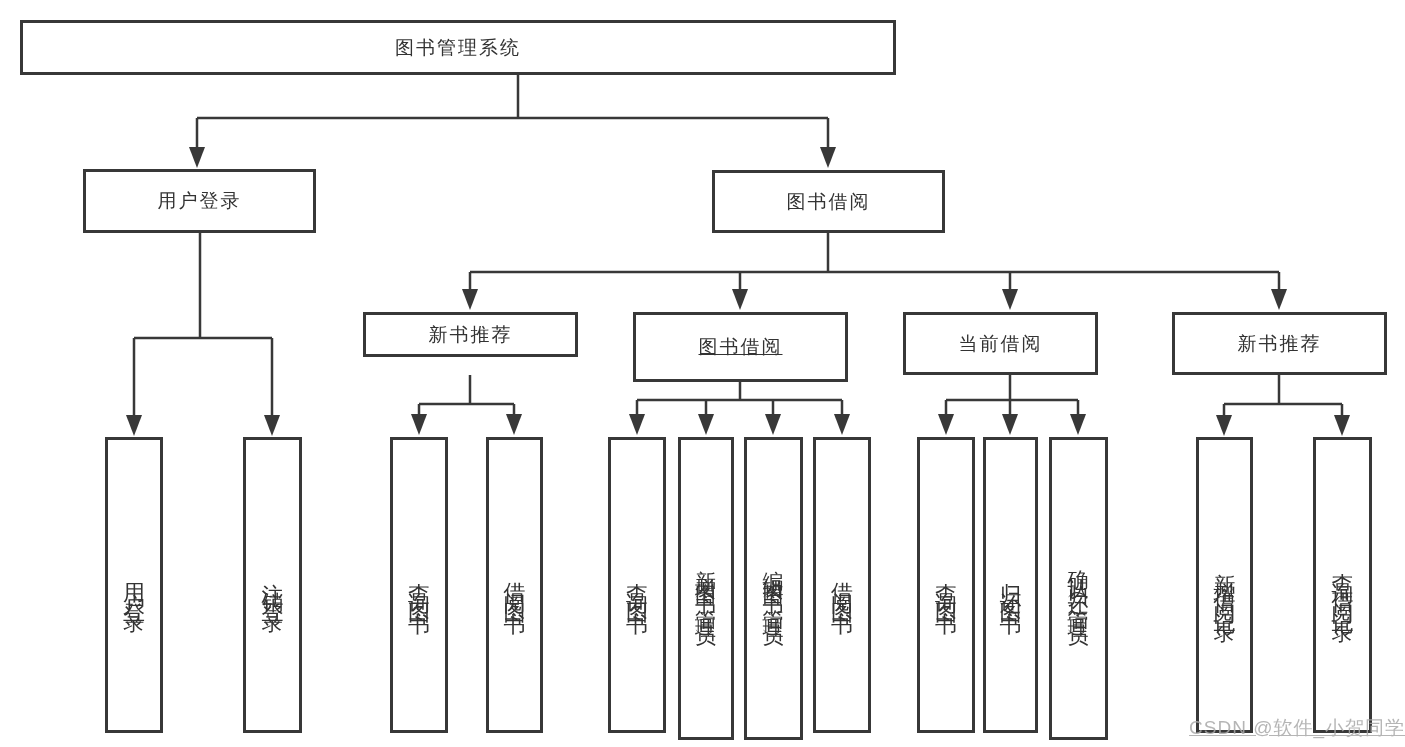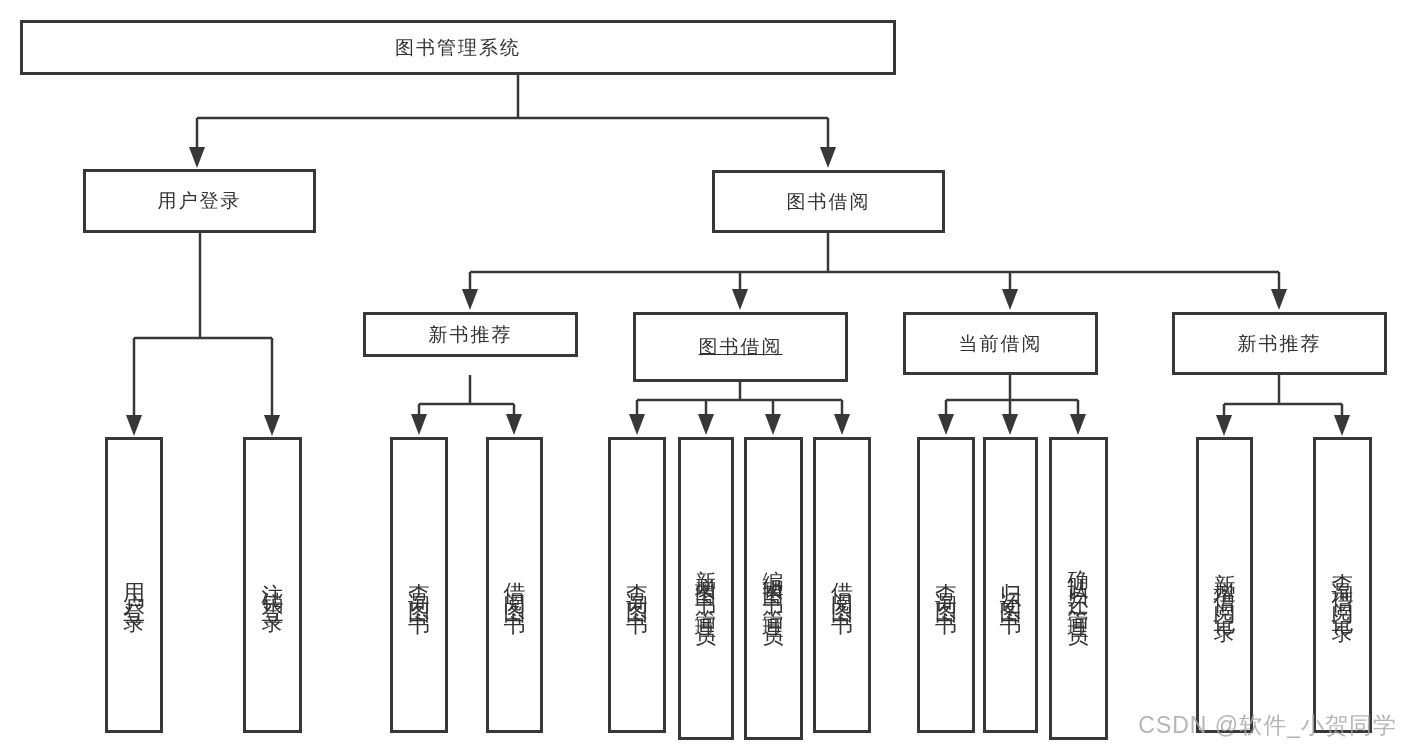--- a/index.html
+++ b/index.html
@@ -15,23 +15,23 @@
   }
   .vbox {
     position:absolute; box-sizing:border-box; border:3px solid #383838; background:#ffffff;
     display:flex; align-items:center; justify-content:center;
     writing-mode:vertical-rl; text-orientation:mixed;
     font-size:22px; letter-spacing:10px; color:#333333; line-height:1;
     overflow:hidden;
   }
   .vbox.long { font-size:21px; letter-spacing:8px; }
   .watermark {
-    position:absolute; right:8px; bottom:6px;
-    font-size:23px; letter-spacing:1px; color:#a9a9a9; opacity:0.85;
-    z-index:5; white-space:nowrap;
+    position:absolute; right:0; bottom:6px;
+    font-size:19px; letter-spacing:1px; color:#a9a9a9; opacity:0.85;
+    z-index:5; white-space:nowrap;text-decoration:underline;
   }
   
   #n-root   { left:20px;   top:20px;  width:876px; height:55px; }
   #n-l2-0   { left:83px;   top:169px; width:233px;  height:64px; }
   #n-l2-1   { left:712px;  top:170px; width:233px;  height:63px; }
   #n-l3-0   { left:363px;  top:312px; width:215px;  height:45px; }
   #n-l3-1   { left:633px;  top:312px; width:215px;  height:70px;text-decoration:underline; }
   #n-l3-2   { left:903px;  top:312px; width:195px;  height:63px; }
   #n-l3-3   { left:1172px; top:312px; width:215px;  height:63px; }
   #leaf-a0  { left:105px;  top:437px; width:58px; height:296px; }

